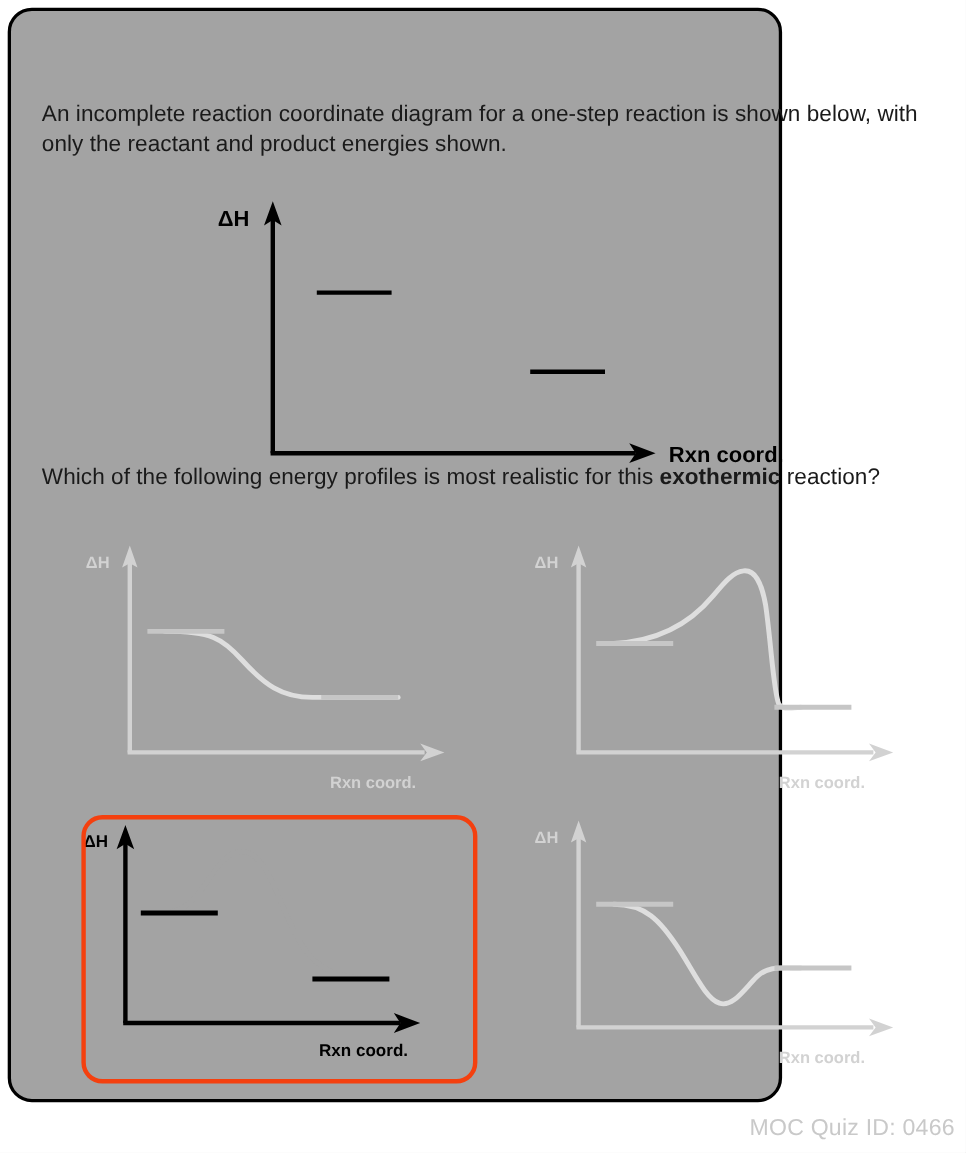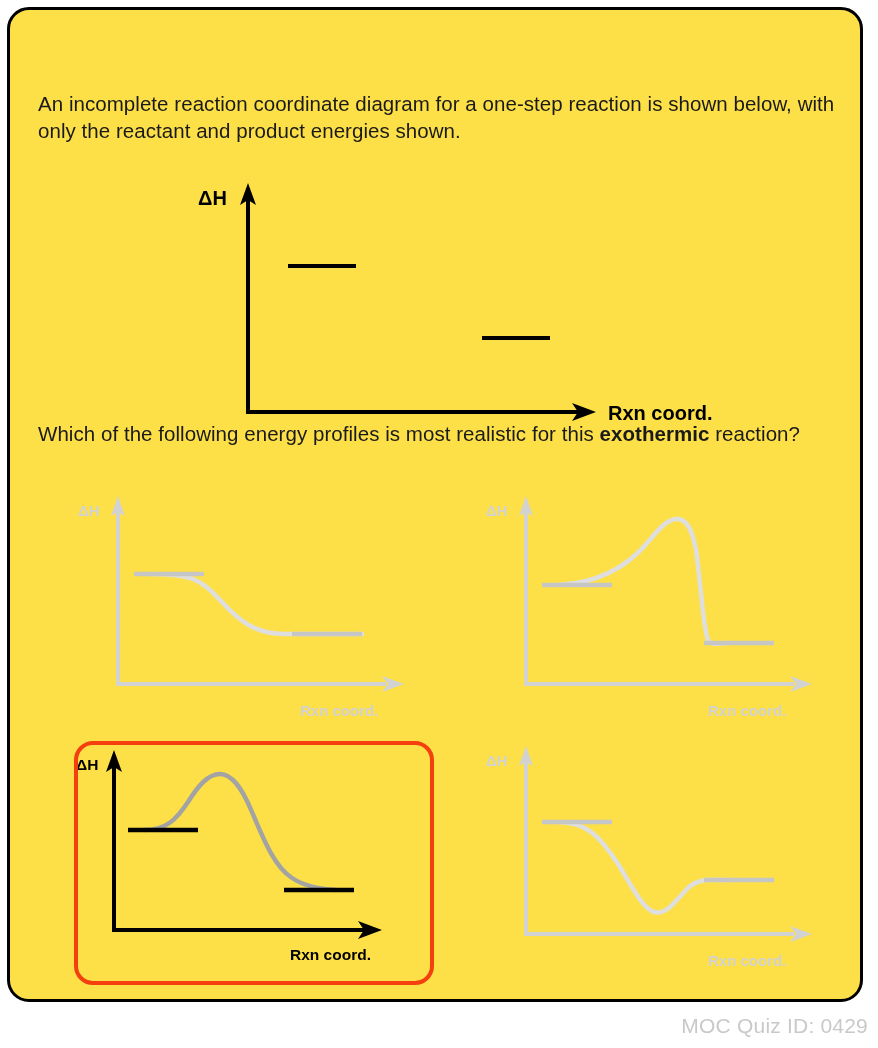--- a/index.html
+++ b/index.html
@@ -12,26 +12,26 @@
     height: 1048px;
     font-family: "Liberation Sans", sans-serif;
     position: relative;
     overflow: hidden;
   }
 
   #quiz-card {
     position: absolute;
     left: 7px;
     top: 7px;
-    width: 856px;
+    width: 704px;
     height: 995px;
     box-sizing: border-box;
     border: 3px solid #000000;
     border-radius: 22px;
-    background: #fde047;
+    background: #a3a3a3;
   }
 
   .prompt-text {
     position: absolute;
     font-size: 20.5px;
     line-height: 27px;
     color: #1a1a1a;
     letter-spacing: 0.05px;
   }
   #intro-text {
@@ -191,13 +191,13 @@
       <path d="M 98 90 C 126 90 140 104 158 132 C 172 154 182 176 194 180 C 206 184 216 168 228 156 C 238 146 250 148 268 148" fill="none" stroke="#dedede" stroke-width="4.5" stroke-linecap="round"></path>
       <line x1="82" y1="90" x2="152" y2="90" stroke="#c6c6c6" stroke-width="4.5"></line>
       <line x1="244" y1="148" x2="314" y2="148" stroke="#c6c6c6" stroke-width="4.5"></line>
     </svg>
   </div>
 
   <div id="answer-highlight"></div>
 
 </div>
 
-<div id="footer-id">MOC Quiz ID: 0429</div>
+<div id="footer-id">MOC Quiz ID: 0466</div>
 
 </body></html>

